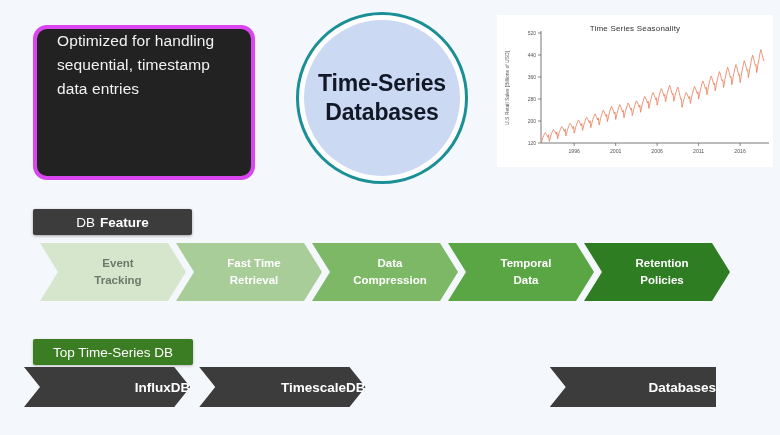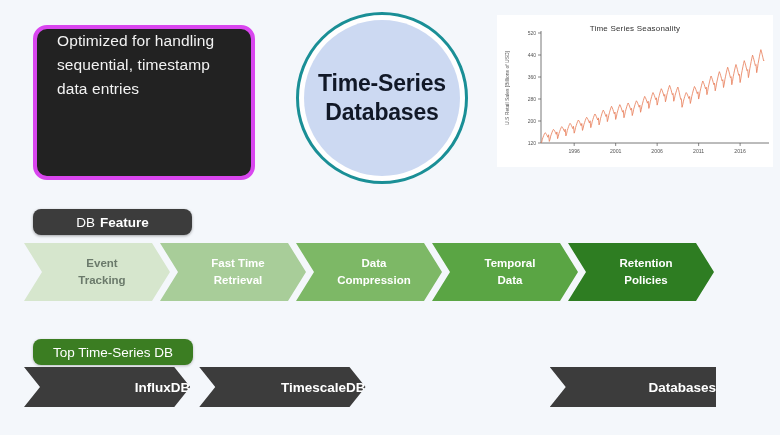--- a/index.html
+++ b/index.html
@@ -75,33 +75,33 @@
   .chart-body { position: absolute; inset: 0; }
   .chart-svg { position: absolute; left: 0; top: 0; }
 
   
   .badge {
     position: absolute;
     height: 26px;
     display: flex; align-items: center; justify-content: center;
     font-size: 13.5px;
     color: #ffffff;
-    border-radius: 8px;
+    border-radius: 2px;
   }
   .badge-dark { left: 33px; top: 209px; width: 159px; background: #3c3c3c;
                 box-shadow: 0 1px 3px rgba(0,0,0,.35); }
   .badge-green{ left: 33px; top: 339px; width: 160px; background: #3b7d22;
                 box-shadow: 0 1px 3px rgba(0,0,0,.25); }
   .badge-dark .b-light { font-weight: normal; }
   .badge-dark .b-bold  { font-weight: bold; margin-left: 5px; }
 
   
   .chev-row {
     position: absolute;
-    left: 24px; top: 243px;
+    left: 40px; top: 243px;
     width: 690px; height: 74px;
   }
   .chev {
     position: absolute;
     top: 0; height: 58px;
     display: flex; align-items: center; justify-content: center;
     clip-path: polygon(0 0, calc(100% - 18px) 0, 100% 50%, calc(100% - 18px) 100%, 0 100%, 18px 50%);
   }
   .chev-label {
     font-size: 11.5px;

